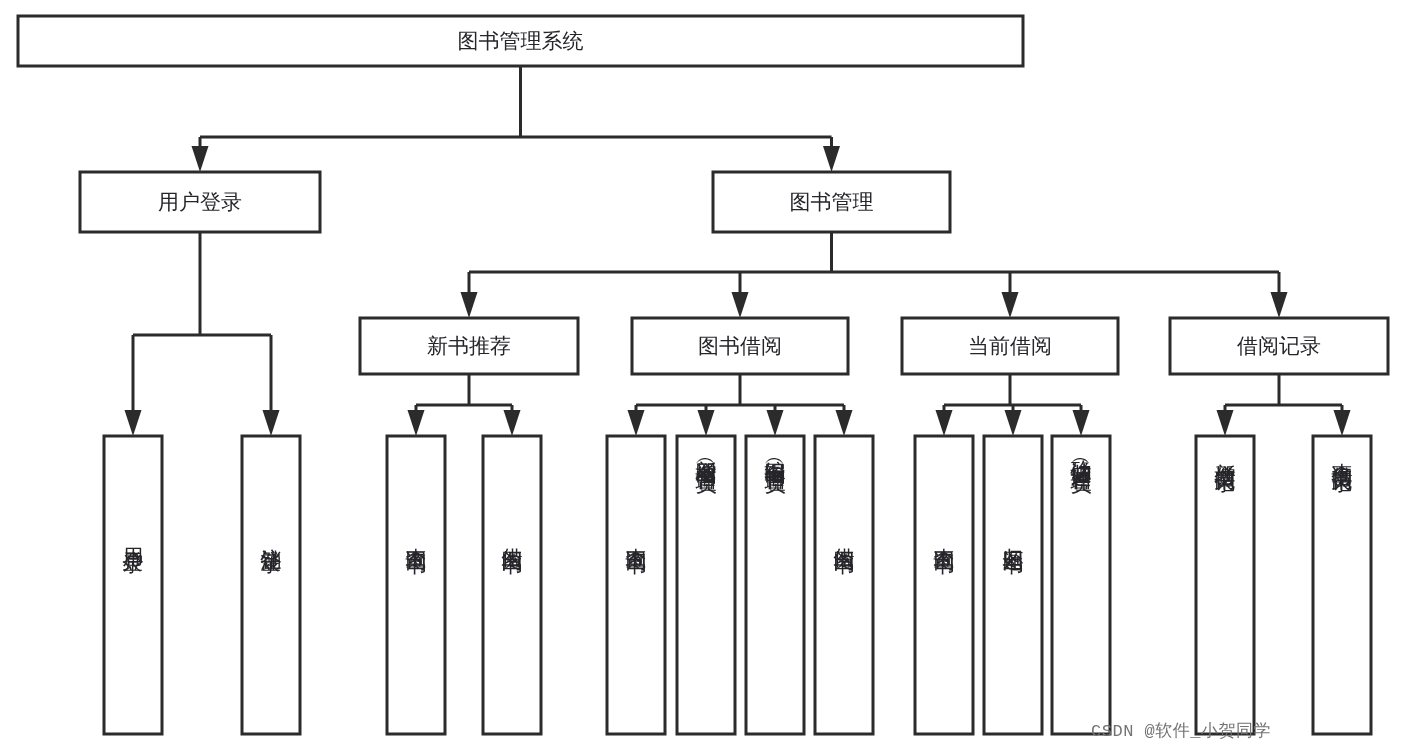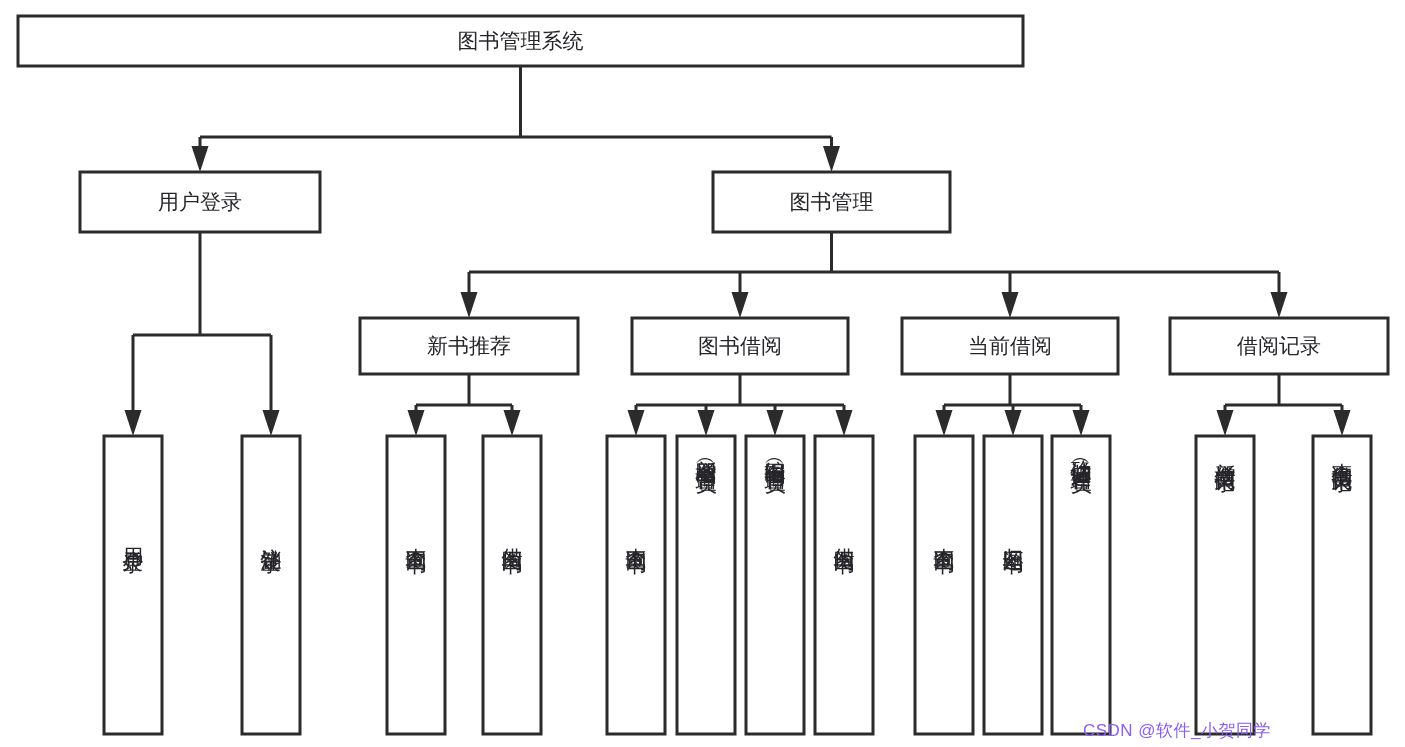--- a/index.html
+++ b/index.html
@@ -55,23 +55,23 @@
     font-size: 21px;
     fill: #26262a;
     writing-mode: vertical-rl;
     text-orientation: upright;
     letter-spacing: 2px;
   }
   .watermark-text {
     position: absolute;
     right: 8px;
     bottom: 5px;
-    font-family: Liberation Sans, sans-serif;
+    font-family: Liberation Mono, monospace;
     font-size: 17px;
-    color: #8b5cf6;
+    color: #737373;
     white-space: nowrap;
     letter-spacing: 0.5px;
     pointer-events: none;
     margin-top: 24px;
   }
 </style>
 </head>
 <body>
 
 <div id="diagram-root">

